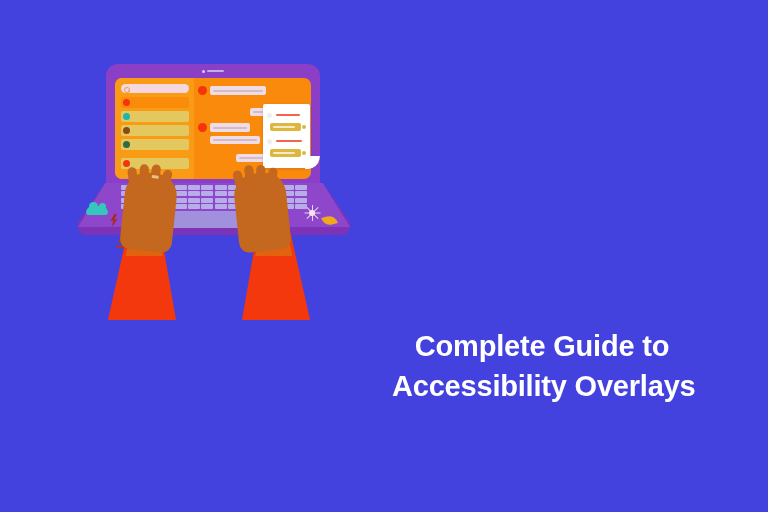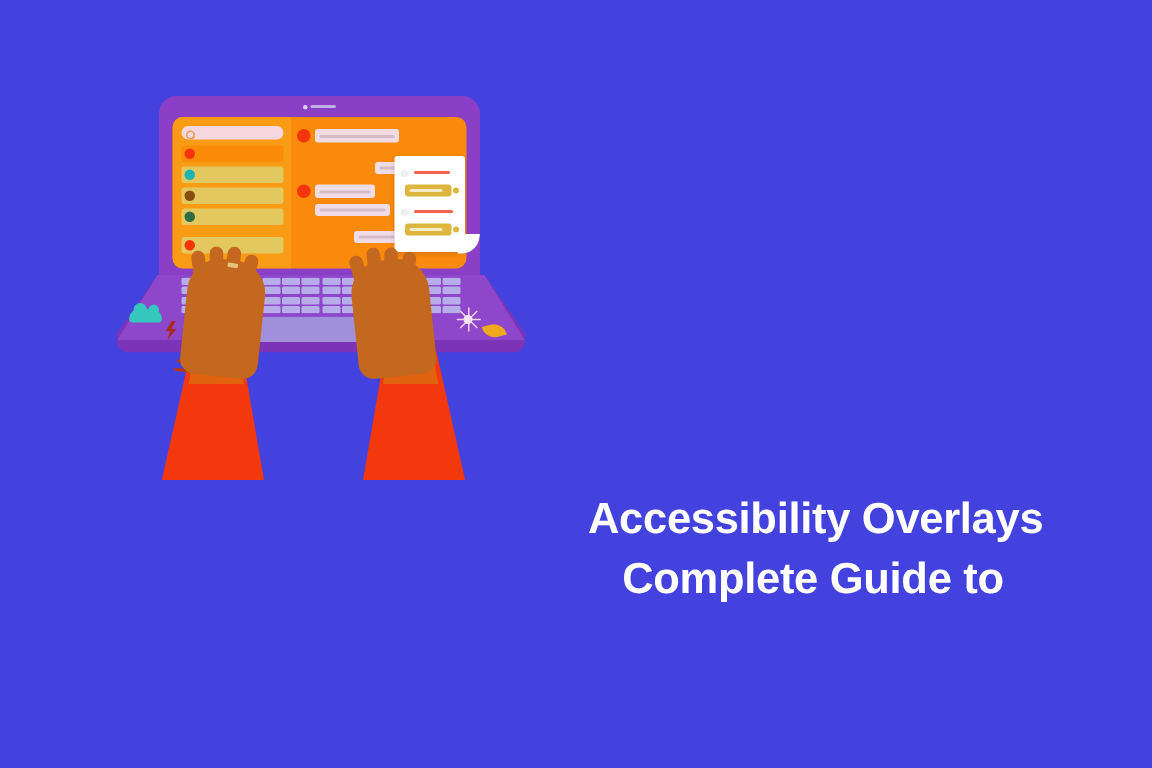--- a/index.html
+++ b/index.html
@@ -569,17 +569,17 @@
     <div class="hand right">
       <span class="finger" style="left:2px;  top:-5px; transform:rotate(-10deg)"></span>
       <span class="finger" style="left:13px; top:-9px; transform:rotate(-2deg)"></span>
       <span class="finger" style="left:24px; top:-8px; transform:rotate(6deg)"></span>
       <span class="finger" style="left:35px; top:-4px; transform:rotate(14deg)"></span>
     </div>
 
   </div>
 
   <div class="title-block">
+    <span class="title-line">Complete Guide to</span>
     <span class="title-line">Accessibility Overlays</span>
-    <span class="title-line">Complete Guide to</span>
   </div>
 
 </div>
 
 </body></html>

